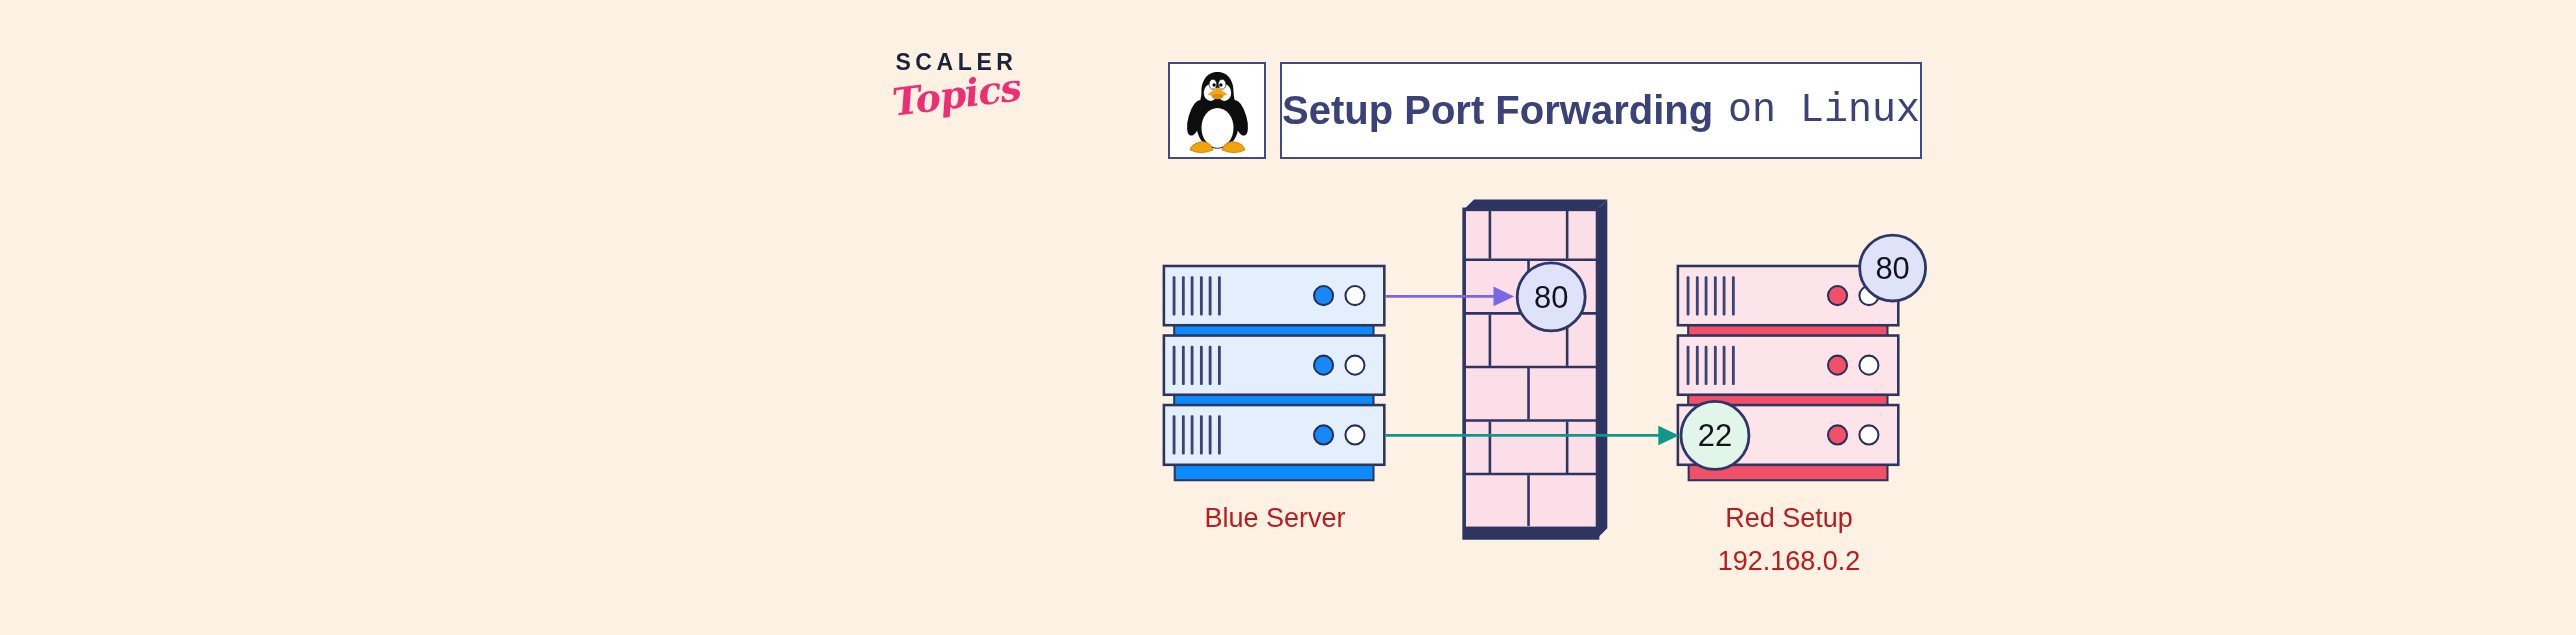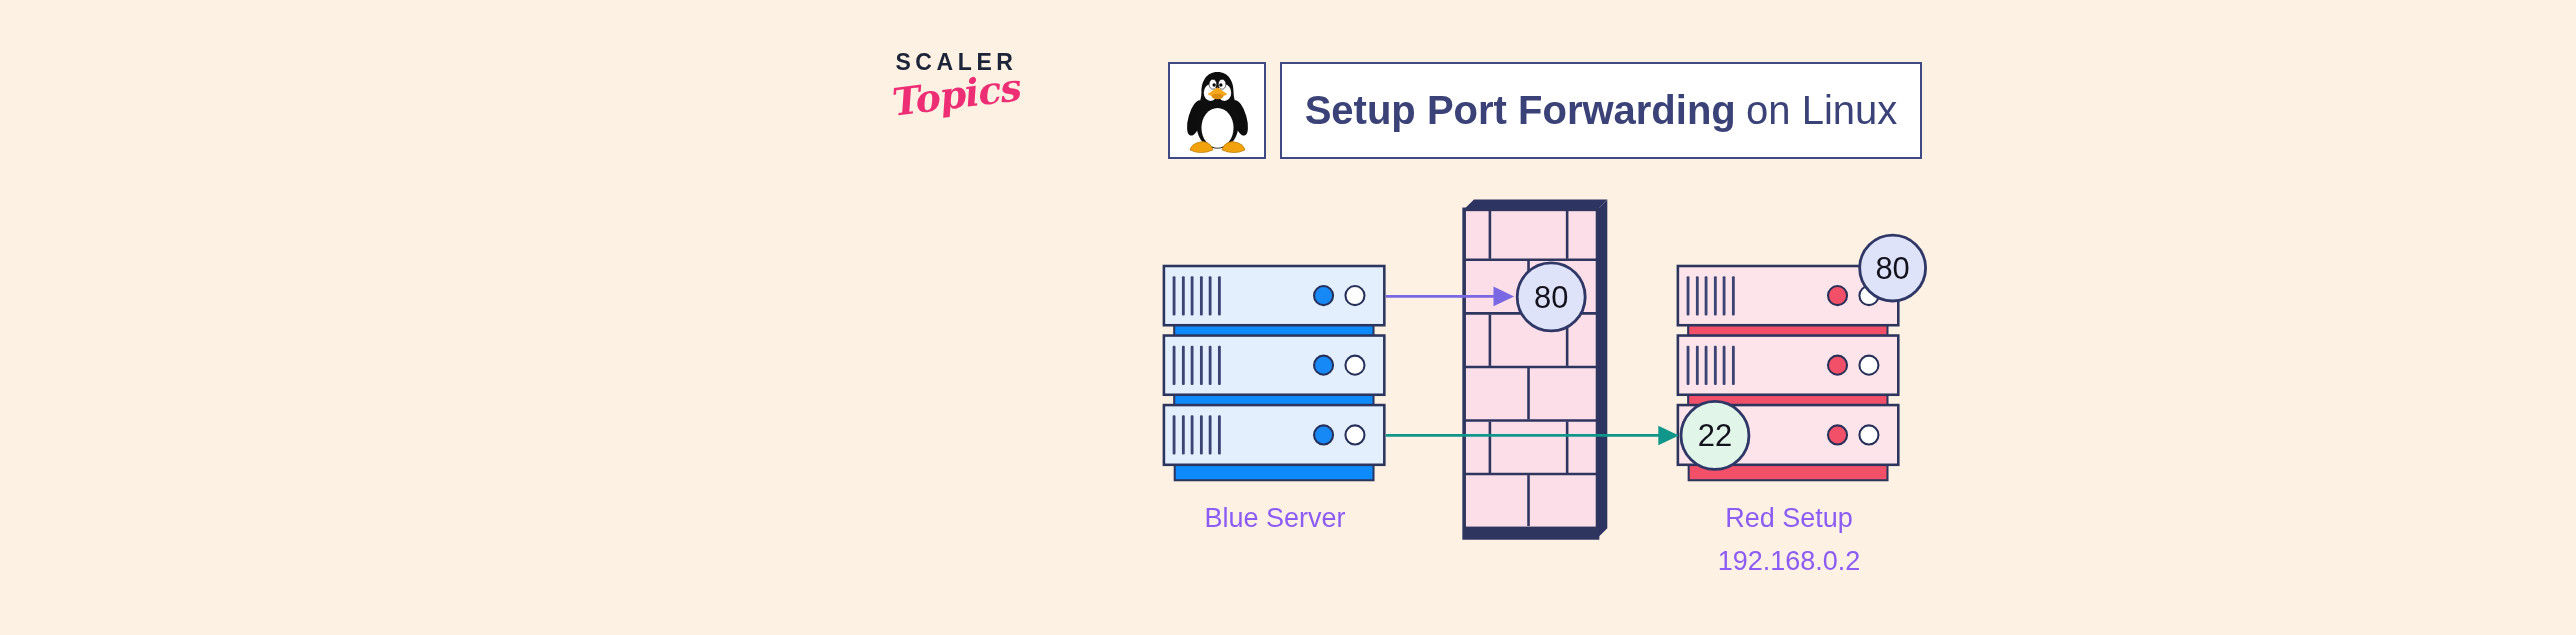--- a/index.html
+++ b/index.html
@@ -26,37 +26,37 @@
 
   
   .tux-box {
     position: absolute; left: 1168px; top: 62px; width: 98px; height: 97px;
     background: #ffffff; border: 2.6px solid #3f4a85; box-sizing: border-box;
     display: flex; align-items: center; justify-content: center;
   }
   .title-box {
     position: absolute; left: 1280px; top: 62px; width: 642px; height: 97px;
     background: #ffffff; border: 2.6px solid #3f4a85; box-sizing: border-box;
-    display: flex; align-items: center; justify-content: center;
+    display: flex; align-items: center; justify-content: space-between;
     font-size: 40px; color: #3a4277; white-space: nowrap;
   }
   .title-bold { font-weight: 700; }
-  .title-rest { font-weight: 400; margin-left: 10.3px; }
+  .title-rest { font-weight: 400; margin-left: 10.3px; font-family: Liberation Mono, monospace; }
 
   
   .diagram-svg { position: absolute; left: 1133px; top: 185px; }
   .port-num {
     font-family: "Liberation Sans", sans-serif;
     font-size: 60px; fill: #13131d; font-weight: 400;
   }
 
   
   .server-label {
     position: absolute; width: 268px; top: 497px;
-    text-align: center; color: #8b5cf6;
+    text-align: center; color: #b91c1c;
     font-size: 27px; line-height: 43px; font-weight: 400;
   }
   .server-label-blue { left: 1141px; }
   .server-label-red  { left: 1655px; }
 </style>
 </head>
 <body>
 
 <div class="canvas">
 

